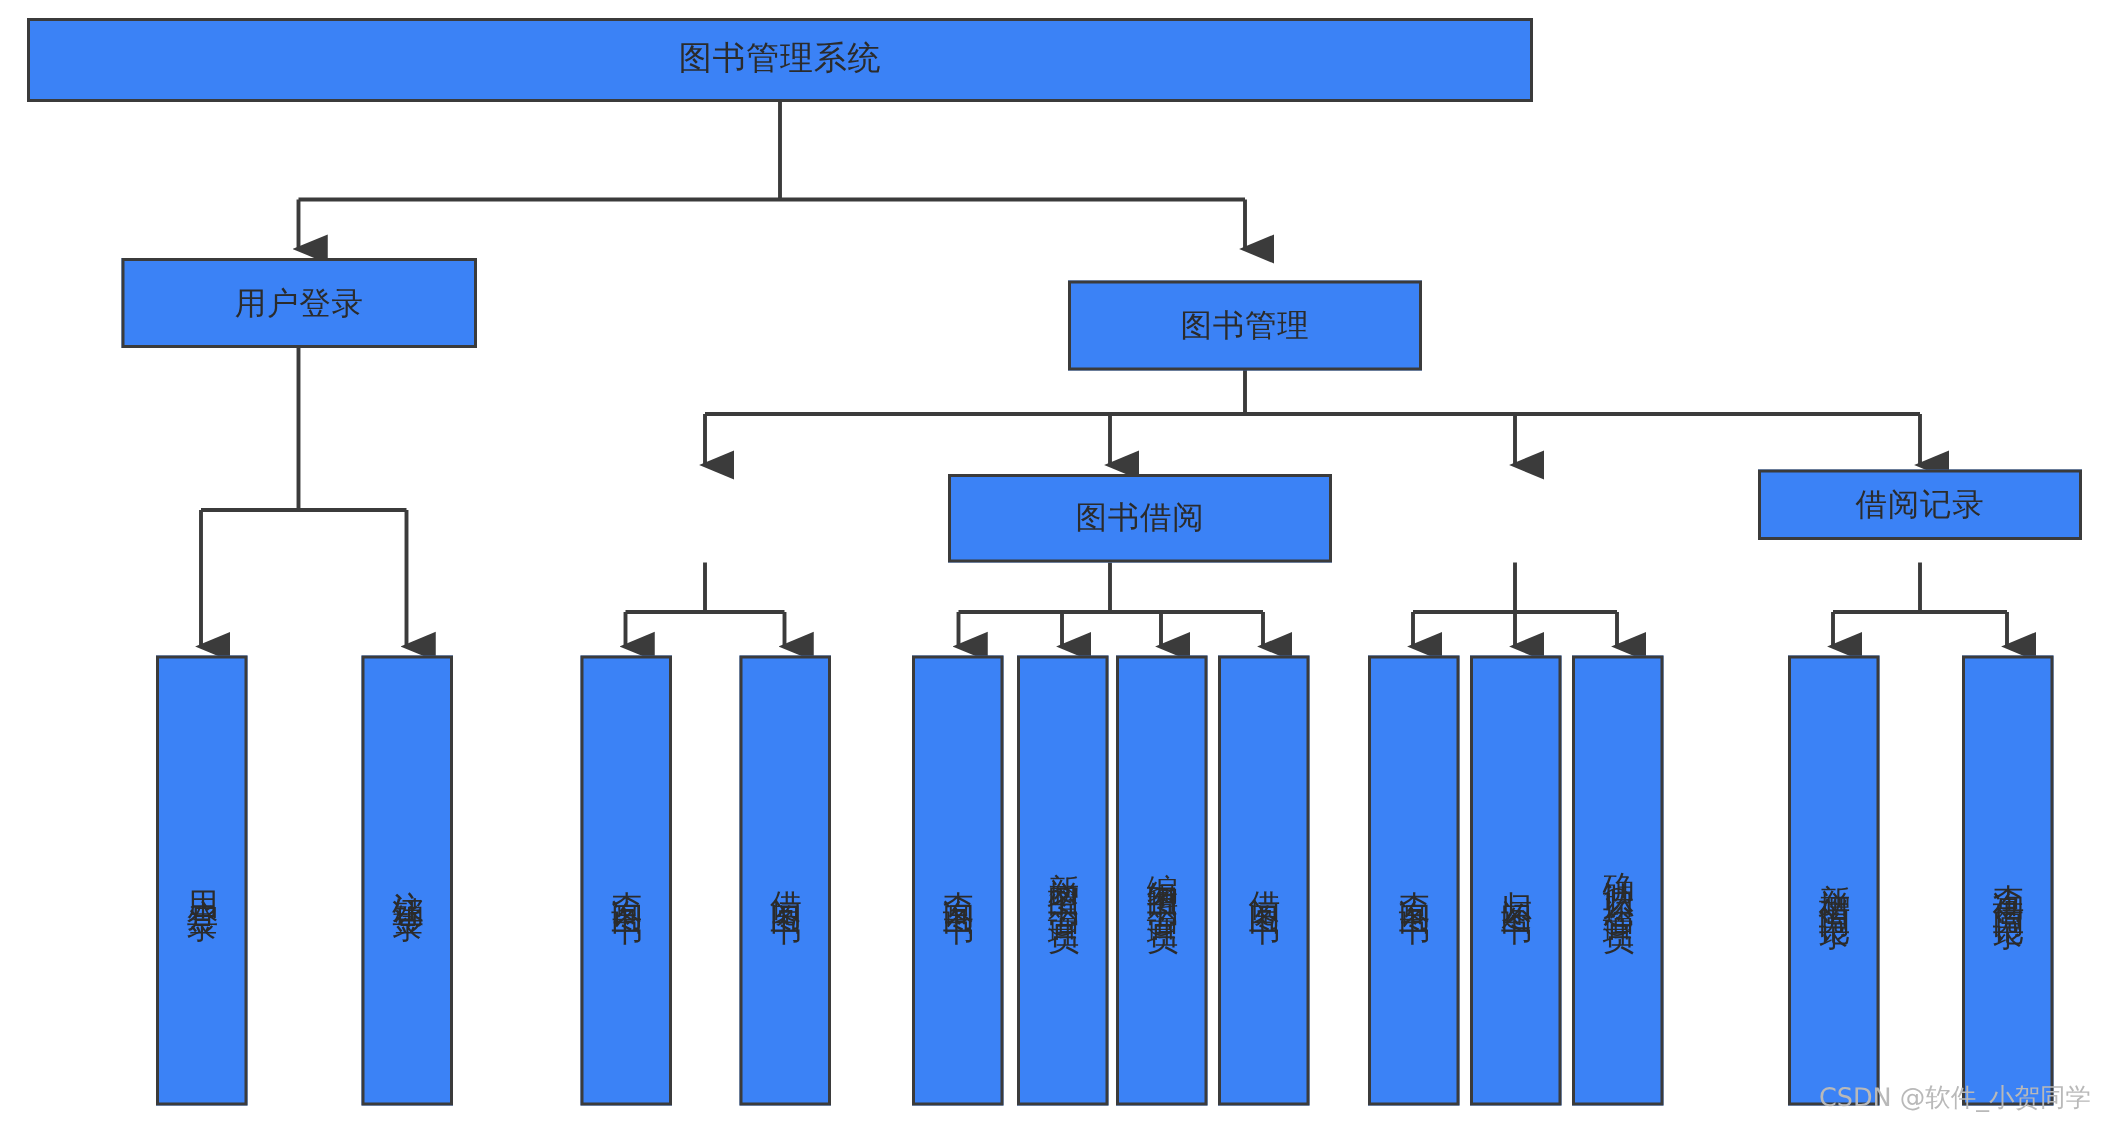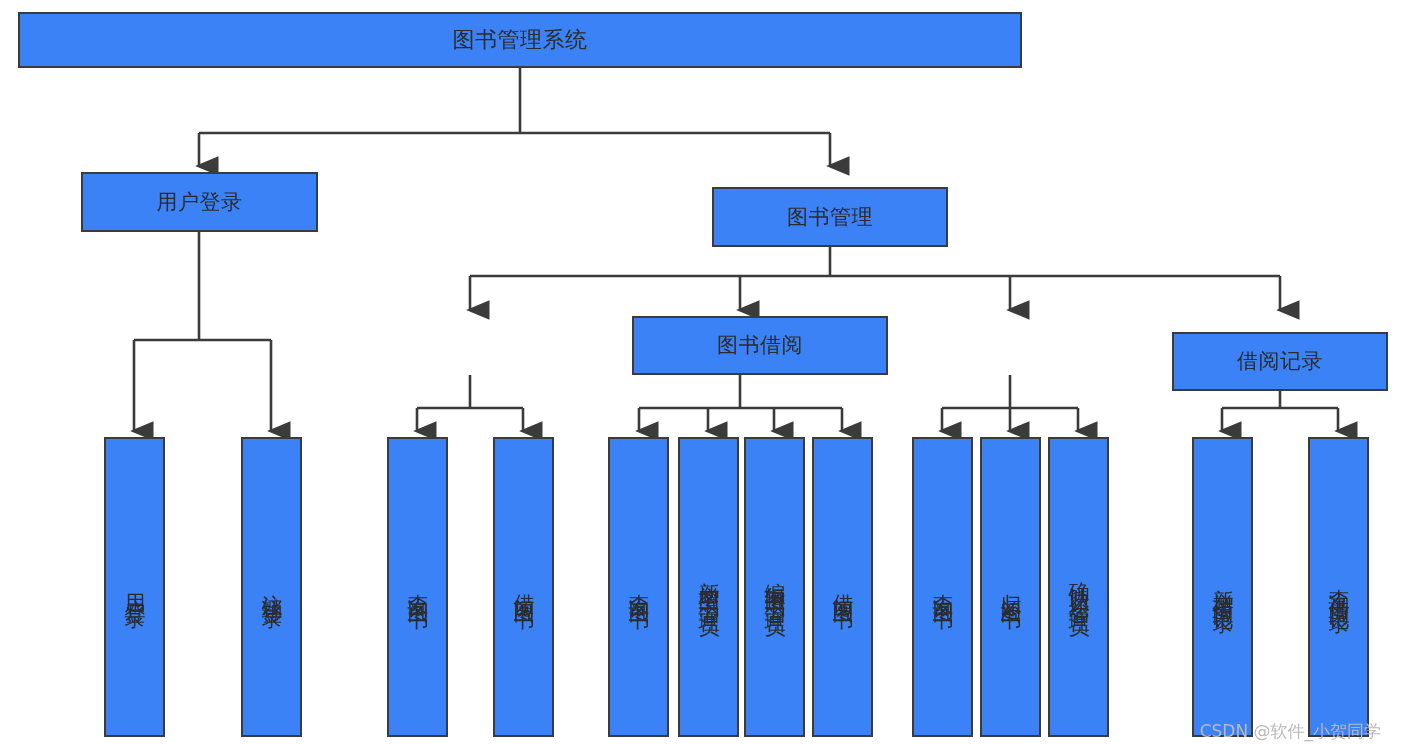--- a/index.html
+++ b/index.html
@@ -54,21 +54,21 @@
   .node.vert .label {
     writing-mode: vertical-rl;
     text-orientation: upright;
     font-size: 21px;
     letter-spacing: 5px;
     line-height: 1;
     text-align: center;
   }
   .watermark {
     position: absolute;
-    right: 24px;
+    right: 11px;
     bottom: 4px;
     font-size: 17px;
     color: #b9b9b9;
     z-index: 5;
     white-space: nowrap;
     font-family: "DejaVu Sans", "Liberation Sans", sans-serif;
     margin-top: 30px;
   }
 </style>
 </head>
@@ -140,21 +140,21 @@
   <div class="node horiz" style="left:712px; top:172px; width:236px; height:60px;margin-top:15px;">
     <span class="label">图书管理</span>
   </div>
 
 
   <div class="node horiz" style="left:632px; top:316px; width:256px; height:59px;">
     <span class="label">图书借阅</span>
   </div>
 
 
-  <div class="node horiz" style="left:1172px; top:332px; width:216px; height:59px;">
+  <div class="node horiz" style="left:1172px; top:313px; width:216px; height:47px;">
     <span class="label">借阅记录</span>
   </div>
 
   <div class="node vert" style="left:104px; top:437px; width:61px; height:300px;">
     <span class="label">用户登录</span>
   </div>
   <div class="node vert" style="left:241px; top:437px; width:61px; height:300px;">
     <span class="label">注销登录</span>
   </div>
 

